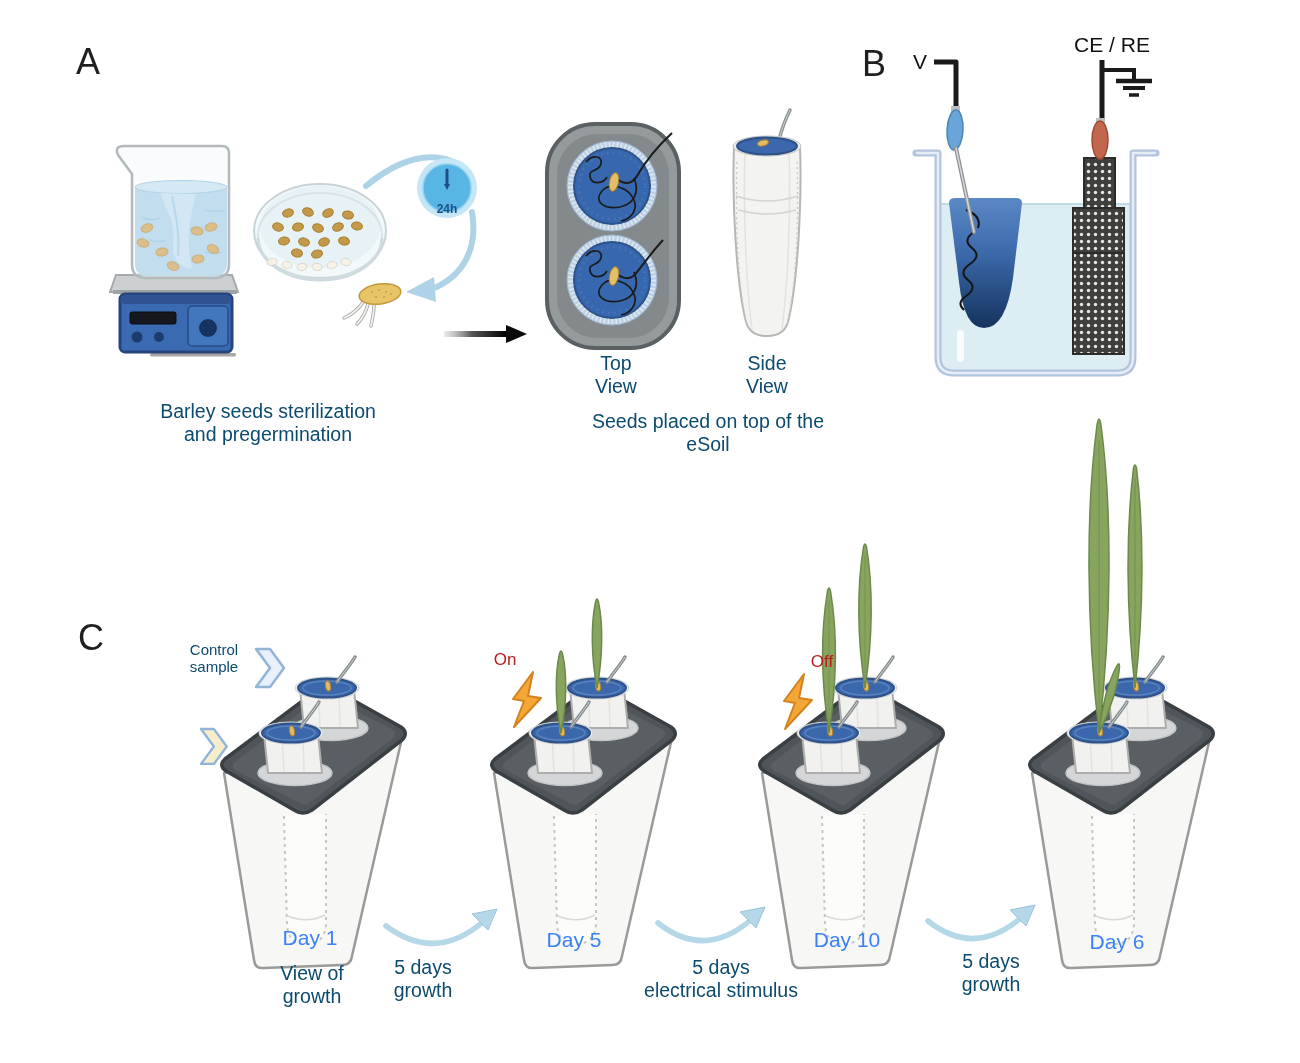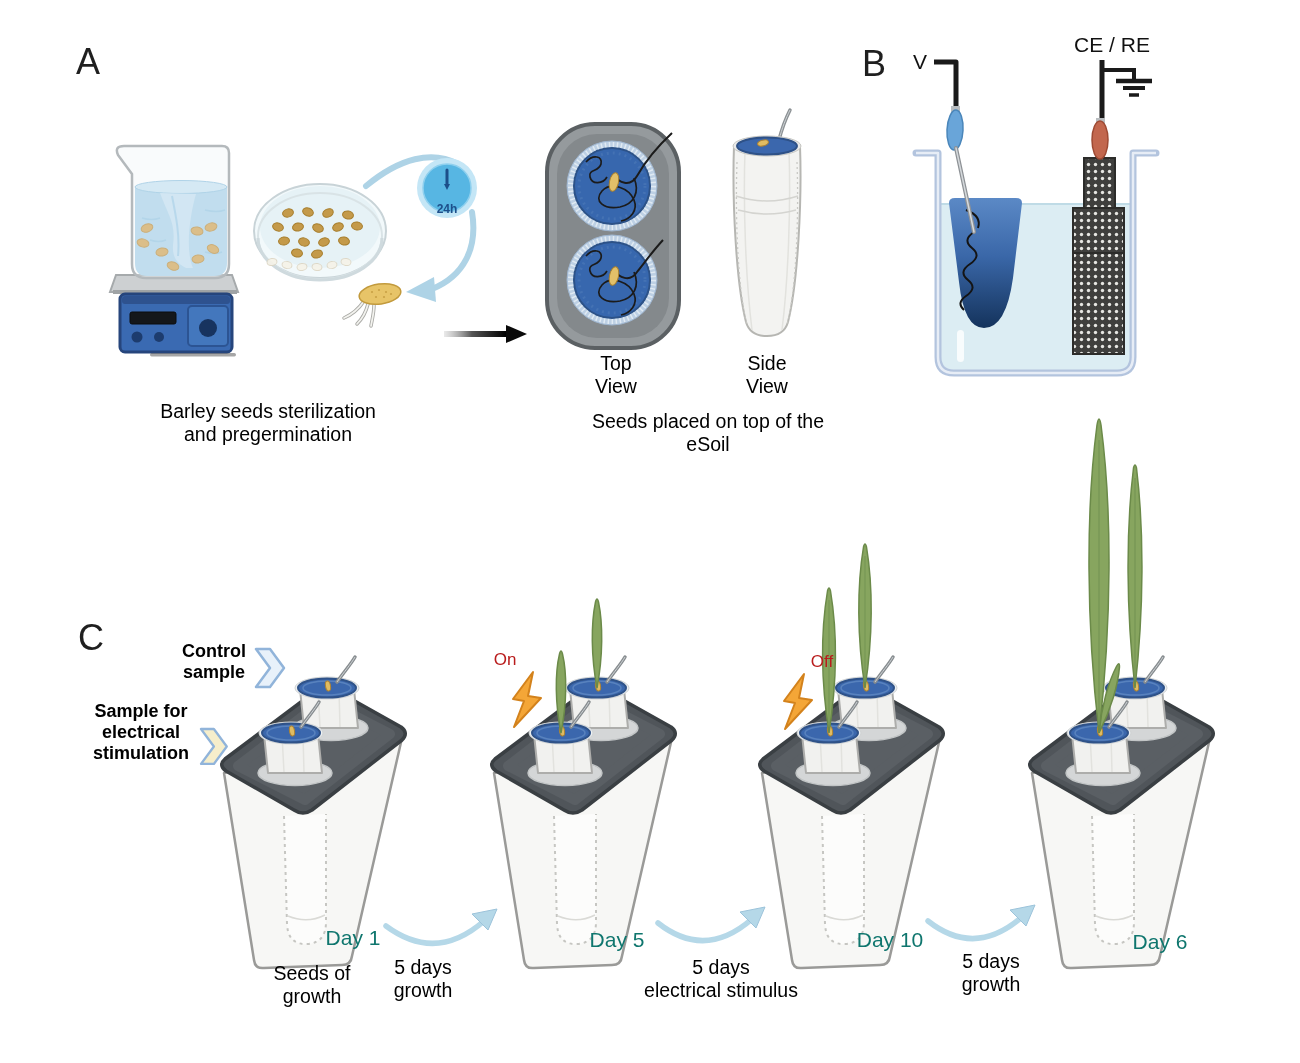--- a/index.html
+++ b/index.html
@@ -1,25 +1,25 @@
 <!DOCTYPE html>
 <html><head>
 <meta charset="utf-8">
 <style>
   html,body{margin:0;padding:0;background:#ffffff;}
   #fig{position:relative;width:1300px;height:1063px;background:#ffffff;overflow:hidden;
        font-family:"Liberation Sans", sans-serif;}
   #art{position:absolute;left:0;top:0;display:block;}
-  .lbl{position:absolute;color:#000000;text-align:center;transform:translateX(-50%);
+  .lbl{position:absolute;color:#0c4a6e;text-align:center;transform:translateX(-50%);
        white-space:nowrap;line-height:1.16;}
   .ln{display:block;}
   .pletter{position:absolute;color:#1f1f1f;font-size:36px;line-height:1;transform:none;text-align:left;}
   .cap{font-size:19.5px;}
-  .small{font-size:18px;font-weight:bold;}
-  .daylbl{font-size:21px;color:#0f766e;margin-left:43px;}
+  .small{font-size:15px;}
+  .daylbl{font-size:21px;color:#3b82f6;}
   .elec{font-size:21px;color:#111;}
   .clock{font-size:12px;font-weight:bold;color:#1d4f8a;}
   .onoff{font-size:17px;color:#b91c1c;}
 </style>
 </head>
 <body>
 
 <div id="fig">
 
 <svg id="art" width="1300" height="1063" viewBox="0 0 1300 1063">
@@ -313,36 +313,31 @@
     <span class="ln">eSoil</span>
   </div>
 
   <div class="lbl elec" style="left:920px;top:50px">V</div>
   <div class="lbl elec" style="left:1112px;top:33px">CE / RE</div>
 
   <div class="lbl small" style="left:214px;top:641px">
     <span class="ln">Control</span>
     <span class="ln">sample</span>
   </div>
-  <div class="lbl small" style="left:141px;top:701px">
-    <span class="ln">Sample for</span>
-    <span class="ln">electrical</span>
-    <span class="ln">stimulation</span>
-  </div>
 
   <div class="lbl onoff" style="left:505px;top:650px">On</div>
   <div class="lbl onoff" style="left:822px;top:652px">Off</div>
 
   <div class="lbl daylbl" style="left:310px;top:926px">Day 1</div>
   <div class="lbl daylbl" style="left:574px;top:928px">Day 5</div>
   <div class="lbl daylbl" style="left:847px;top:928px">Day 10</div>
   <div class="lbl daylbl" style="left:1117px;top:930px">Day 6</div>
 
   <div class="lbl cap" style="left:312px;top:962px">
-    <span class="ln">Seeds of</span>
+    <span class="ln">View of</span>
     <span class="ln">growth</span>
   </div>
 
   <div class="lbl cap" style="left:423px;top:956px">
     <span class="ln">5 days</span>
     <span class="ln">growth</span>
   </div>
   <div class="lbl cap" style="left:721px;top:956px">
     <span class="ln">5 days</span>
     <span class="ln">electrical stimulus</span>

